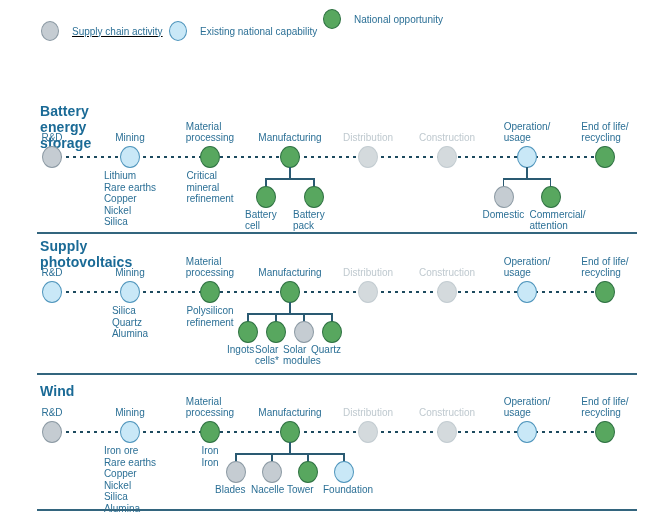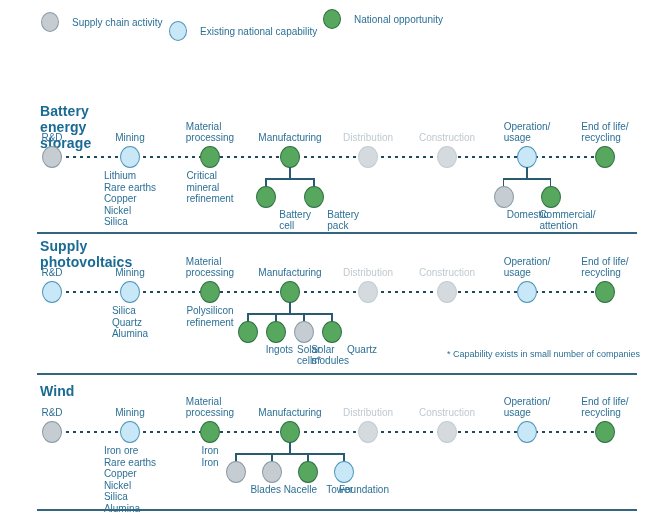--- a/index.html
+++ b/index.html
@@ -8,51 +8,50 @@
     font-family:"Liberation Sans", sans-serif;
   }
   .abs{position:absolute;}
   .circ{position:absolute;width:20px;height:22px;border-radius:50%;box-sizing:border-box;border:1.5px solid transparent;}
   .section-title{position:absolute;font-size:14px;font-weight:bold;letter-spacing:.1px;}
   .stage-label-wrap{position:absolute;display:flex;align-items:flex-end;justify-content:center;}
   .stage-label{white-space:pre-line;text-align:left;font-size:10px;line-height:11px;}
   .sub-wrap{position:absolute;display:flex;align-items:center;justify-content:center;}
   .sub-block{text-align:left;}
   .sub-line{white-space:pre-line;font-size:10px;line-height:11.5px;}
-  .child-label-wrap{position:absolute;display:flex;align-items:flex-start;justify-content:flex-end;}
+  .child-label-wrap{position:absolute;display:flex;align-items:flex-start;justify-content:flex-start;margin-left:24px;}
   .child-label{white-space:pre-line;text-align:left;font-size:10px;line-height:10.5px;}
   .dash-line{position:absolute;height:2px;}
   .vline{position:absolute;width:1.5px;}
   .hline{position:absolute;height:1.5px;}
   .divider{position:absolute;height:1.5px;}
   .legend-item{position:absolute;display:flex;align-items:center;gap:13px;height:22px;}
   .legend-swatch{width:18px;height:20px;border-radius:50%;box-sizing:border-box;border:1.5px solid transparent;flex:0 0 auto;}
   .legend-label{font-size:10px;}
   .note{position:absolute;font-size:9px;line-height:11px;white-space:pre-line;}
   .footnote{position:absolute;font-size:9px;text-align:right;}
 </style>
 </head>
 <body>
 
 <div id="canvas">
   <div id="legend">
-      <div class="legend-item" style="left: 41px; top: 11px;">
+      <div class="legend-item" style="left: 41px; top: 20px; text-decoration: underline;">
         <div class="legend-swatch" style="background: rgb(197, 204, 210); border-color: rgb(140, 154, 164);"></div>
         <div class="legend-label" style="color: rgb(44, 112, 150);">Supply chain activity</div>
       </div>
       <div class="legend-item" style="left: 169px; top: 20px;">
         <div class="legend-swatch" style="background: rgb(201, 232, 247); border-color: rgb(79, 149, 188);"></div>
         <div class="legend-label" style="color: rgb(44, 112, 150);">Existing national capability</div>
       </div>
       <div class="legend-item" style="left: 323px; top: 8px; justify-content: space-between;">
         <div class="legend-swatch" style="background: rgb(88, 167, 95); border-color: rgb(47, 114, 67);"></div>
         <div class="legend-label" style="color: rgb(44, 112, 150);">National opportunity</div>
       </div>
     </div>
-  <div class="footnote" id="footnote" style="right: 26px; top: 349px; width: 240px; color: rgb(44, 112, 150);">* Capability exists in small number of companies</div>
   <div id="sections">
       <div class="abs" style="left: 0px; top: 0px;">
         <div class="section-title" style="left: 40px; top: 103px; color: rgb(26, 106, 150);">Battery energy storage</div>
         <div class="dash-line" style="left: 52px; top: 156px; width: 553px; background: repeating-linear-gradient(90deg, rgb(29, 74, 95) 0px, rgb(29, 74, 95) 3.5px, transparent 3.5px, transparent 7px);"></div>
         <div class="stage-label-wrap" style="left: 4px; top: 107px; width: 96px; height: 36px;">
           <div class="stage-label" style="color: rgb(44, 112, 150);">R&amp;D</div>
         </div>
         <div class="circ" style="left: 42px; top: 146px; background: rgb(197, 204, 210); border-color: rgb(140, 154, 164);"></div>
         <div class="stage-label-wrap" style="left: 82px; top: 107px; width: 96px; height: 36px;">
           <div class="stage-label" style="color: rgb(44, 112, 150);">Mining</div>

